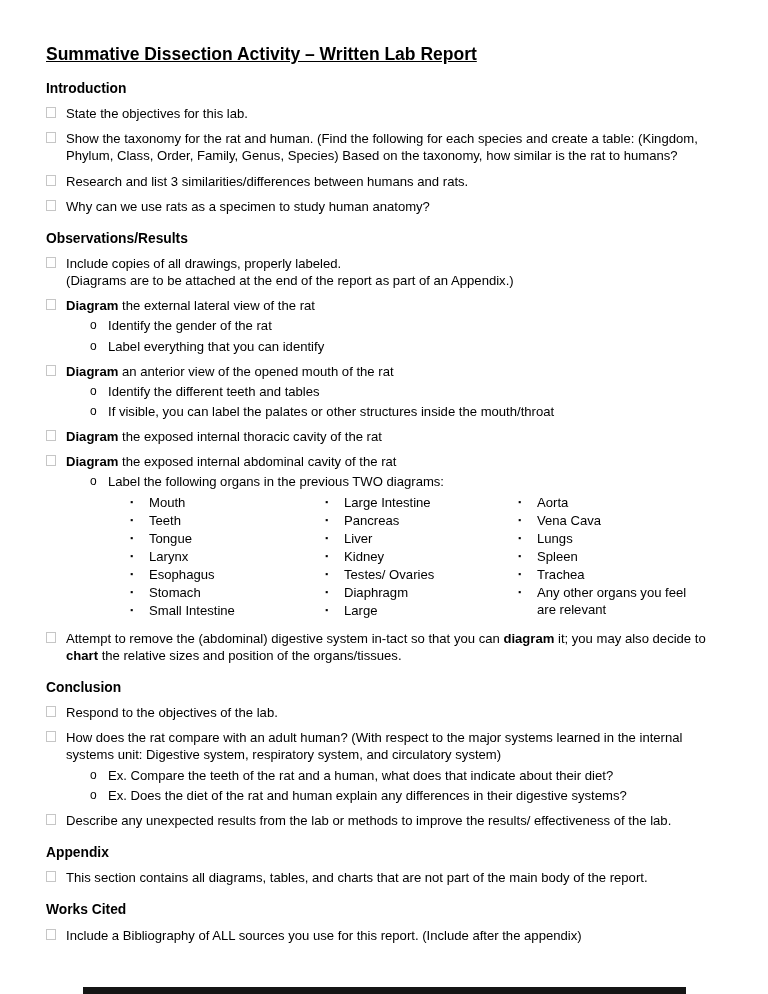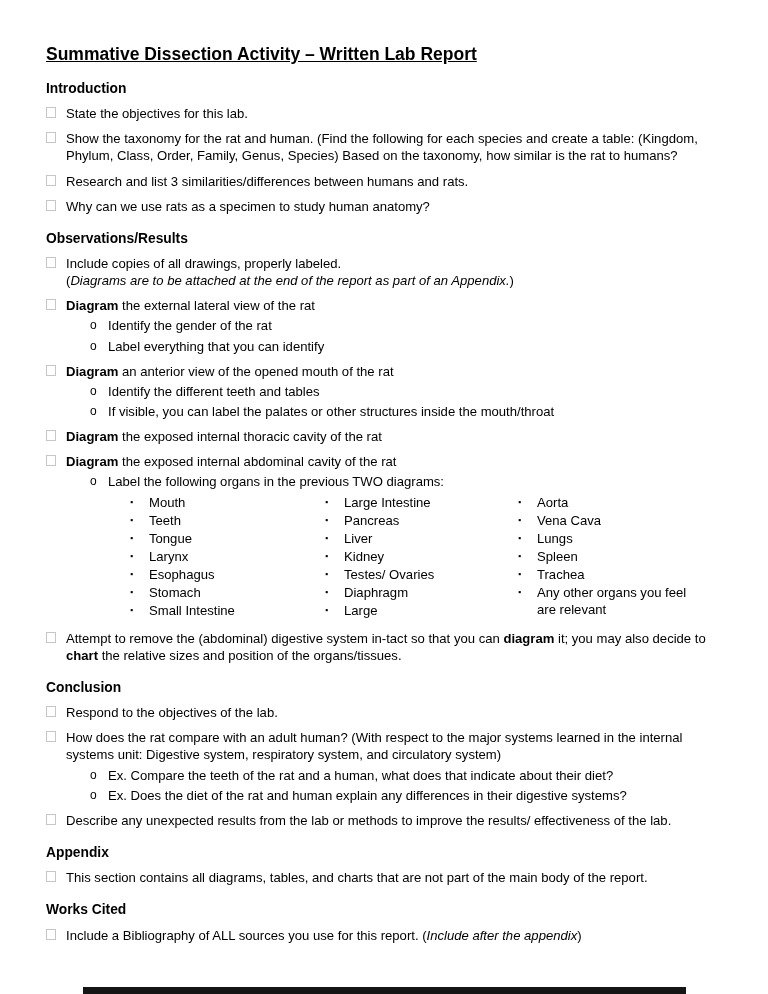--- a/index.html
+++ b/index.html
@@ -30,21 +30,21 @@
   .item-body { flex:1; }
   .sub-item { display:flex; align-items:flex-start; margin:3px 0 0 24px; }
   .sub-bullet { flex:0 0 18px; font-size:12px; line-height:1.4; }
   .columns { display:flex; margin:3px 0 1px 64px; }
   .col-0 { width:195px; }
   .col-1 { width:193px; }
   .col-2 { width:172px; }
   .sq-item { display:flex; align-items:flex-start; margin-bottom:1px; }
   .sq-bullet { flex:0 0 19px; font-size:8.5px; line-height:1; padding-top:4px; }
   .b { font-weight:bold; }
-  .i { font-style:italic; }
+  .i { }
   .bottom-bar {
     position:absolute; bottom:0; left:83px; width:603px; height:7px;
     background:#151515;
   }
 </style>
 </head>
 <body>
 
 <div class="page">
 

